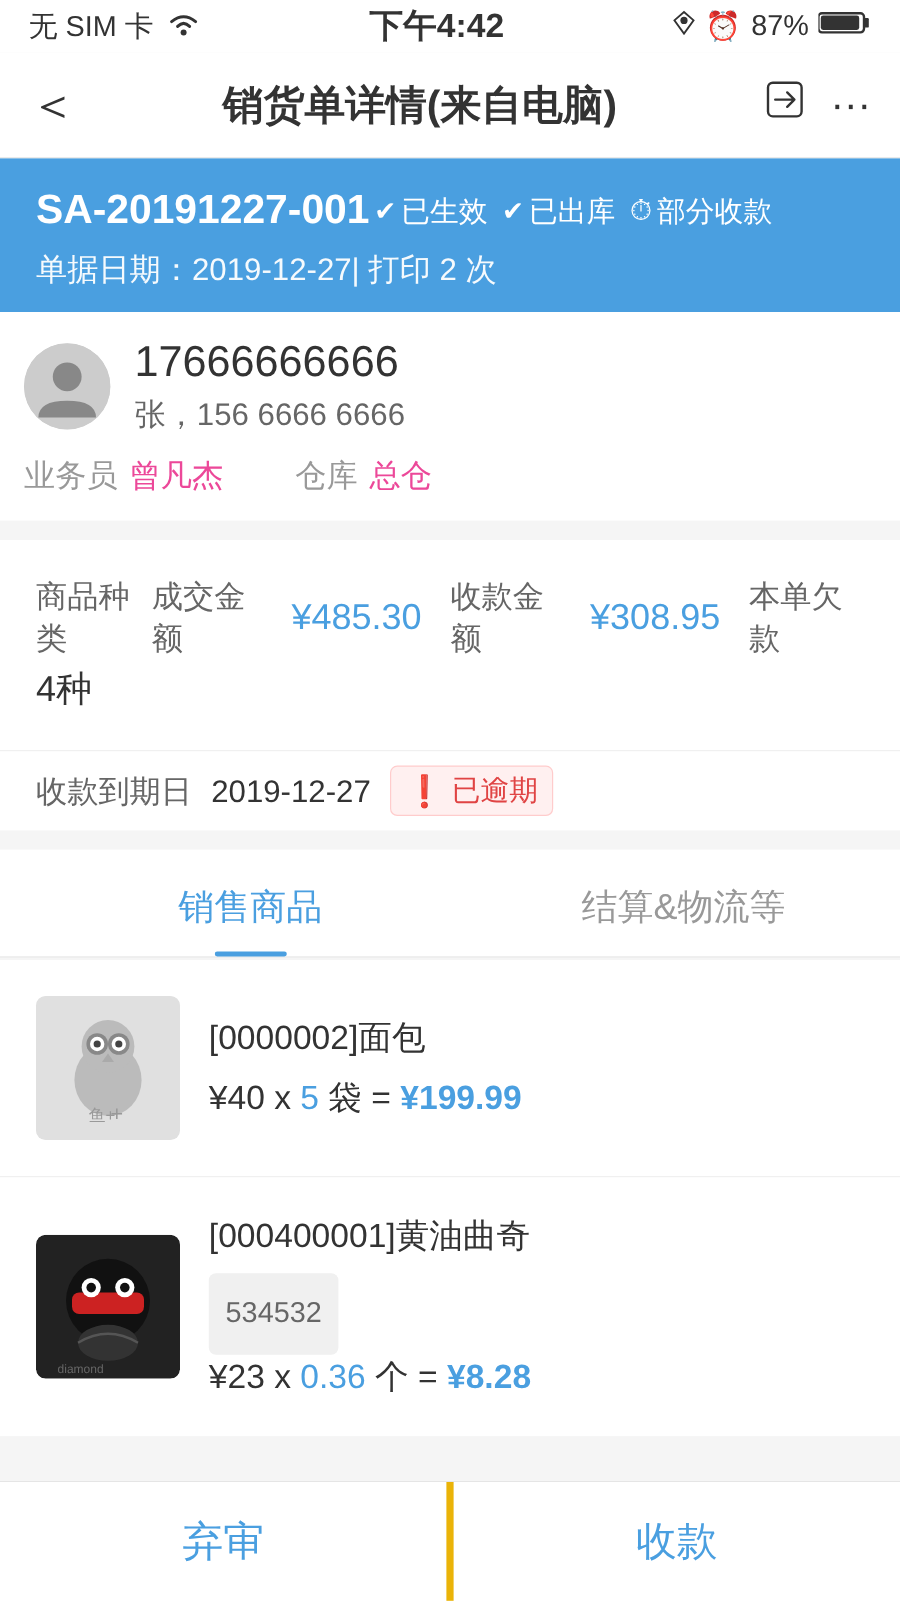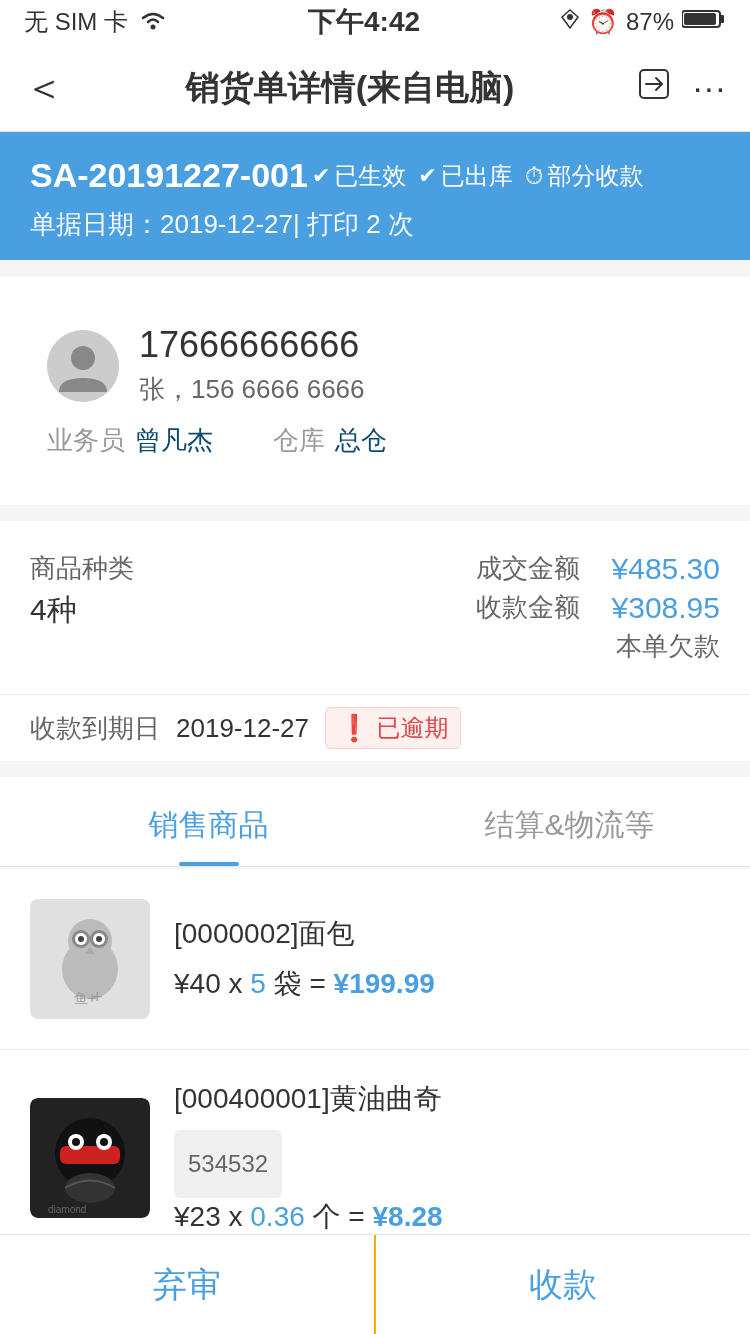--- a/index.html
+++ b/index.html
@@ -74,22 +74,22 @@
     .badge-check { color: #fff; font-size: 22px; }
     .banner-date {
       font-size: 26px;
       color: #fff;
       opacity: 0.95;
     }
 
     
     .customer-section {
       background: #fff;
-      padding: 47px;
-      margin-top: 17px;
+      padding: 20px;
+      margin-top: 0;
     }
     .customer-row {
       display: flex;
       align-items: center;
       gap: 20px;
       margin-bottom: 16px;
     }
     .customer-avatar {
       width: 72px;
       height: 72px;
@@ -113,21 +113,21 @@
     }
     .customer-meta {
       display: flex;
       gap: 60px;
       margin-top: 12px;
       font-size: 26px;
       color: #666;
     }
     .meta-item { display: flex; gap: 10px; align-items: center; }
     .meta-label { color: #999; }
-    .meta-value { color: #0c4a6e; }
+    .meta-value { color: #ec4899; }
 
     
     .divider {
       height: 16px;
       background: #f5f5f5;
     }
 
     
     .stats-section {
       background: #fff;
@@ -138,22 +138,22 @@
     }
     .stats-left {
       display: flex;
       flex-direction: column;
       gap: 4px;
     }
     .stat-type-label { font-size: 26px; color: #666; }
     .stat-type-value { font-size: 30px; color: #333; font-weight: 500; }
     .stats-right {
       display: flex;
-      flex-direction: column;
-      gap: 4px;
+      flex-direction: row;
+      gap: 24px;
       align-items: flex-end;
     }
     .stat-row {
       display: flex;
       gap: 20px;
       align-items: center;
     }
     .stat-row-label { font-size: 26px; color: #666; }
     .stat-row-value { font-size: 30px; color: #4A9FE0; font-weight: 500; min-width: 120px; text-align: right; }
 
@@ -263,21 +263,21 @@
     }
     .bottom-btn {
       flex: 1;
       display: flex;
       align-items: center;
       justify-content: center;
       font-size: 34px;
       font-weight: 500;
       cursor: pointer;
     }
-    .bottom-btn.left { color: #4A9FE0; border-right: 2px solid #eab308; }
+    .bottom-btn.left { color: #4A9FE0; border-right: 6px solid #eab308; }
     .bottom-btn.right { color: #4A9FE0; }
   </style>
 </head>
 <body>
 
 <div class="status-bar">
   <div class="status-left">
     <span>无 SIM 卡</span>
     <span>
       <svg width="30" height="22" viewBox="0 0 30 22">

